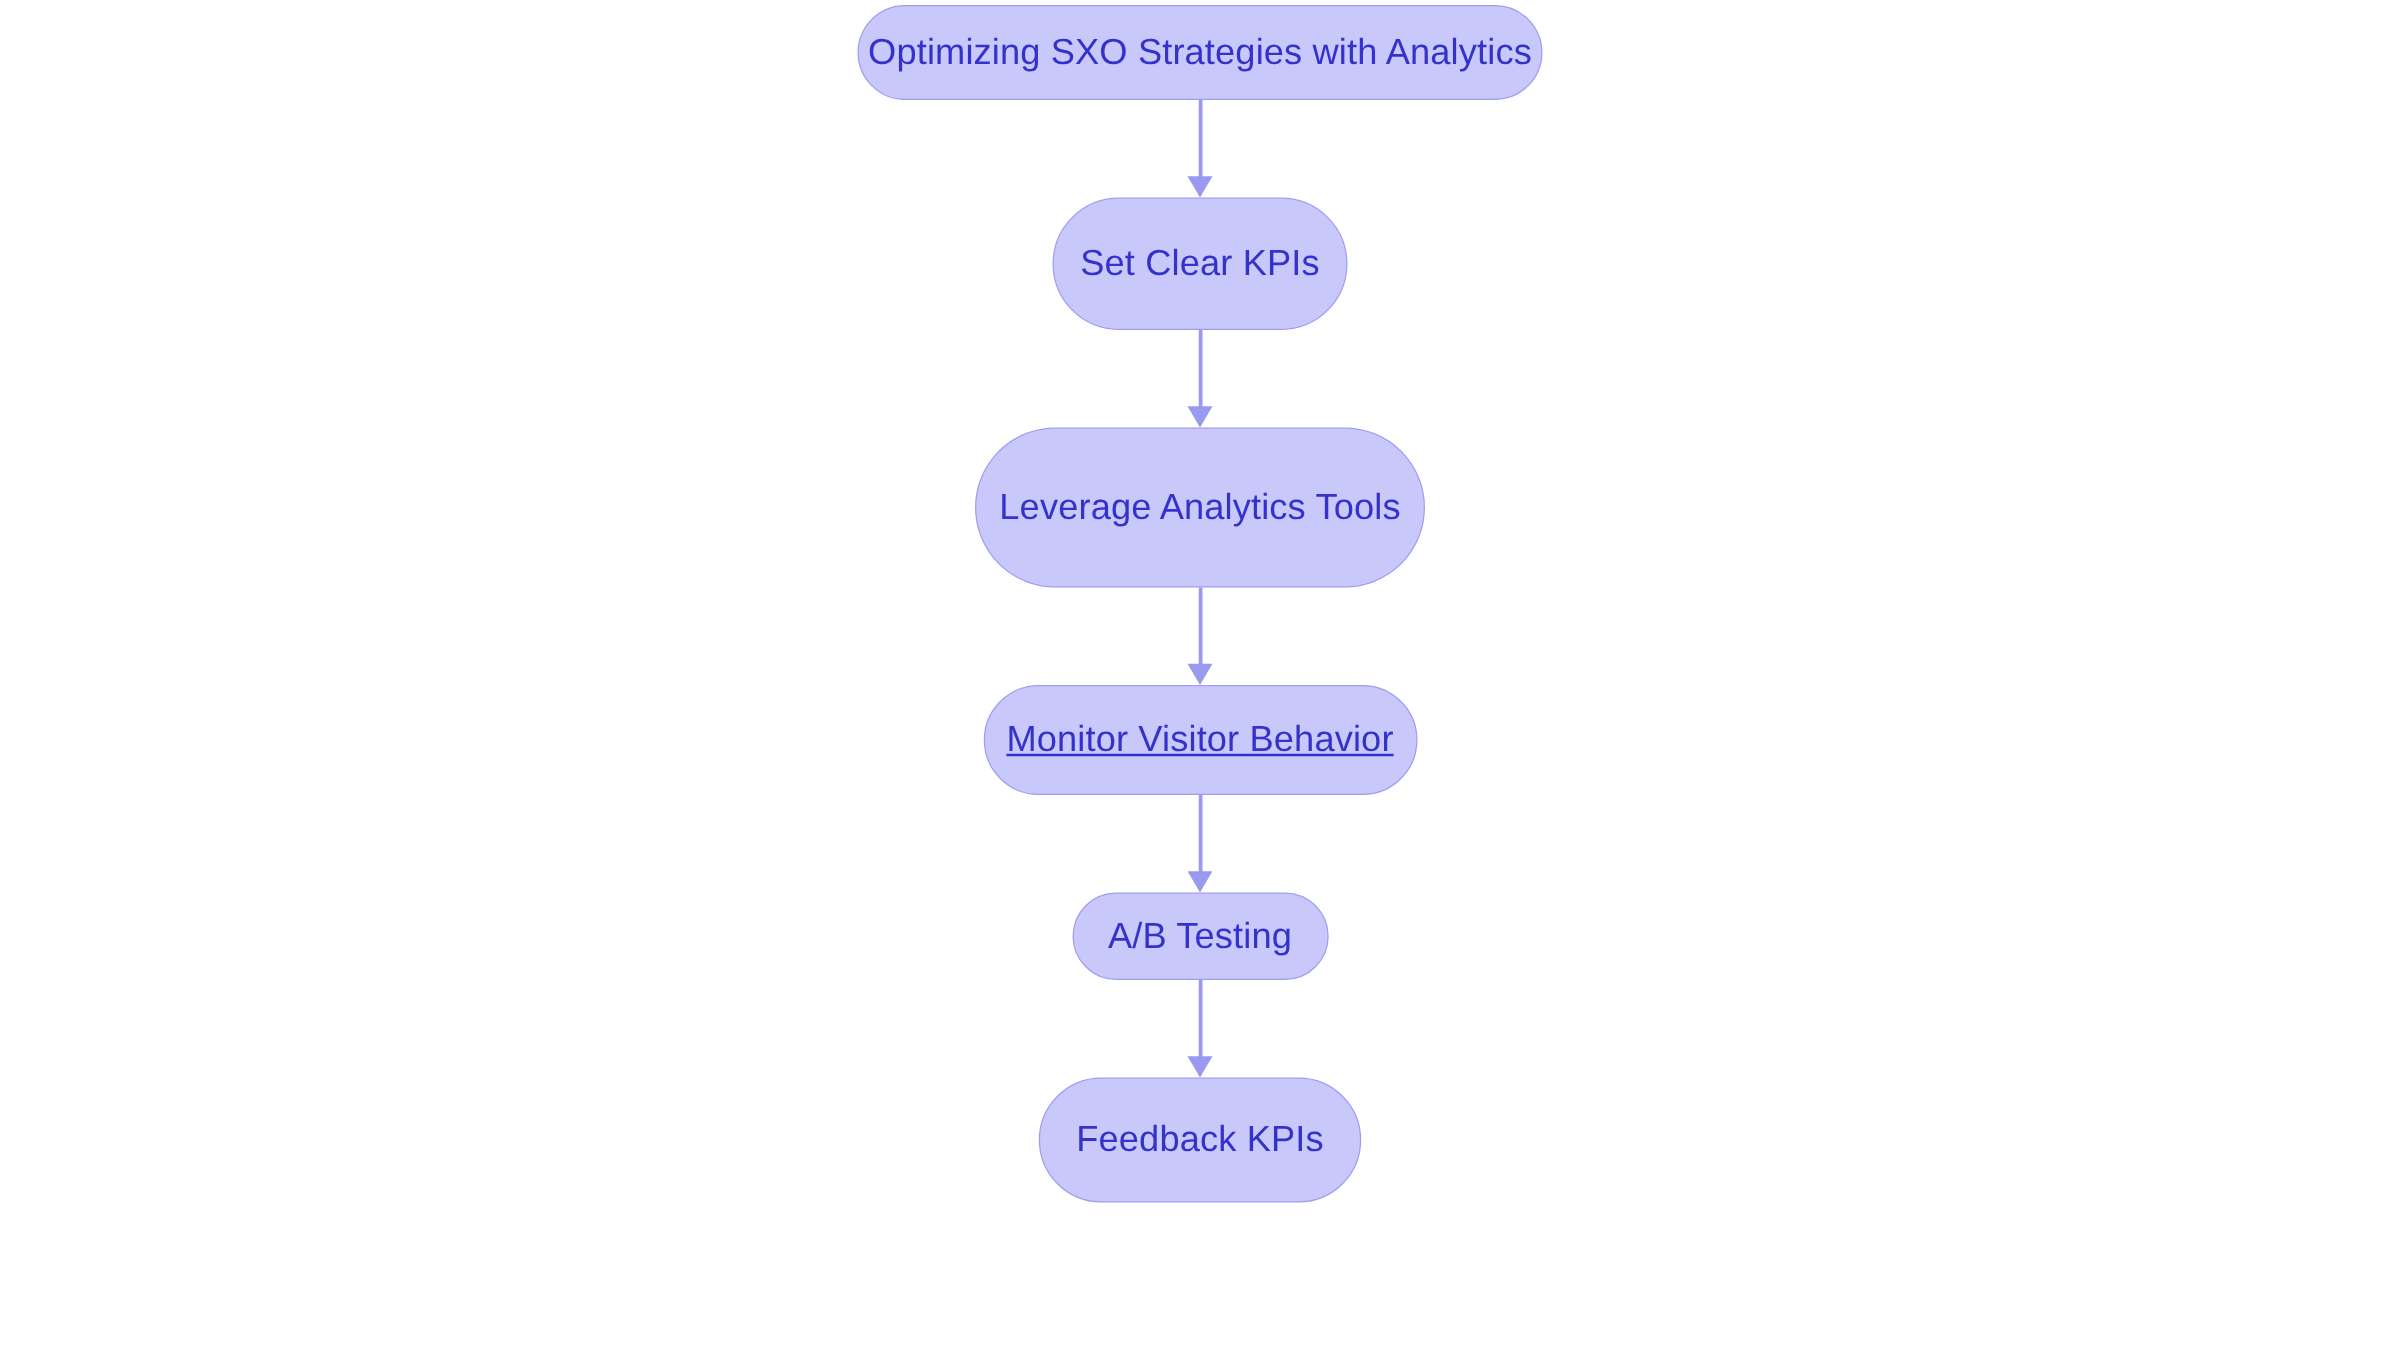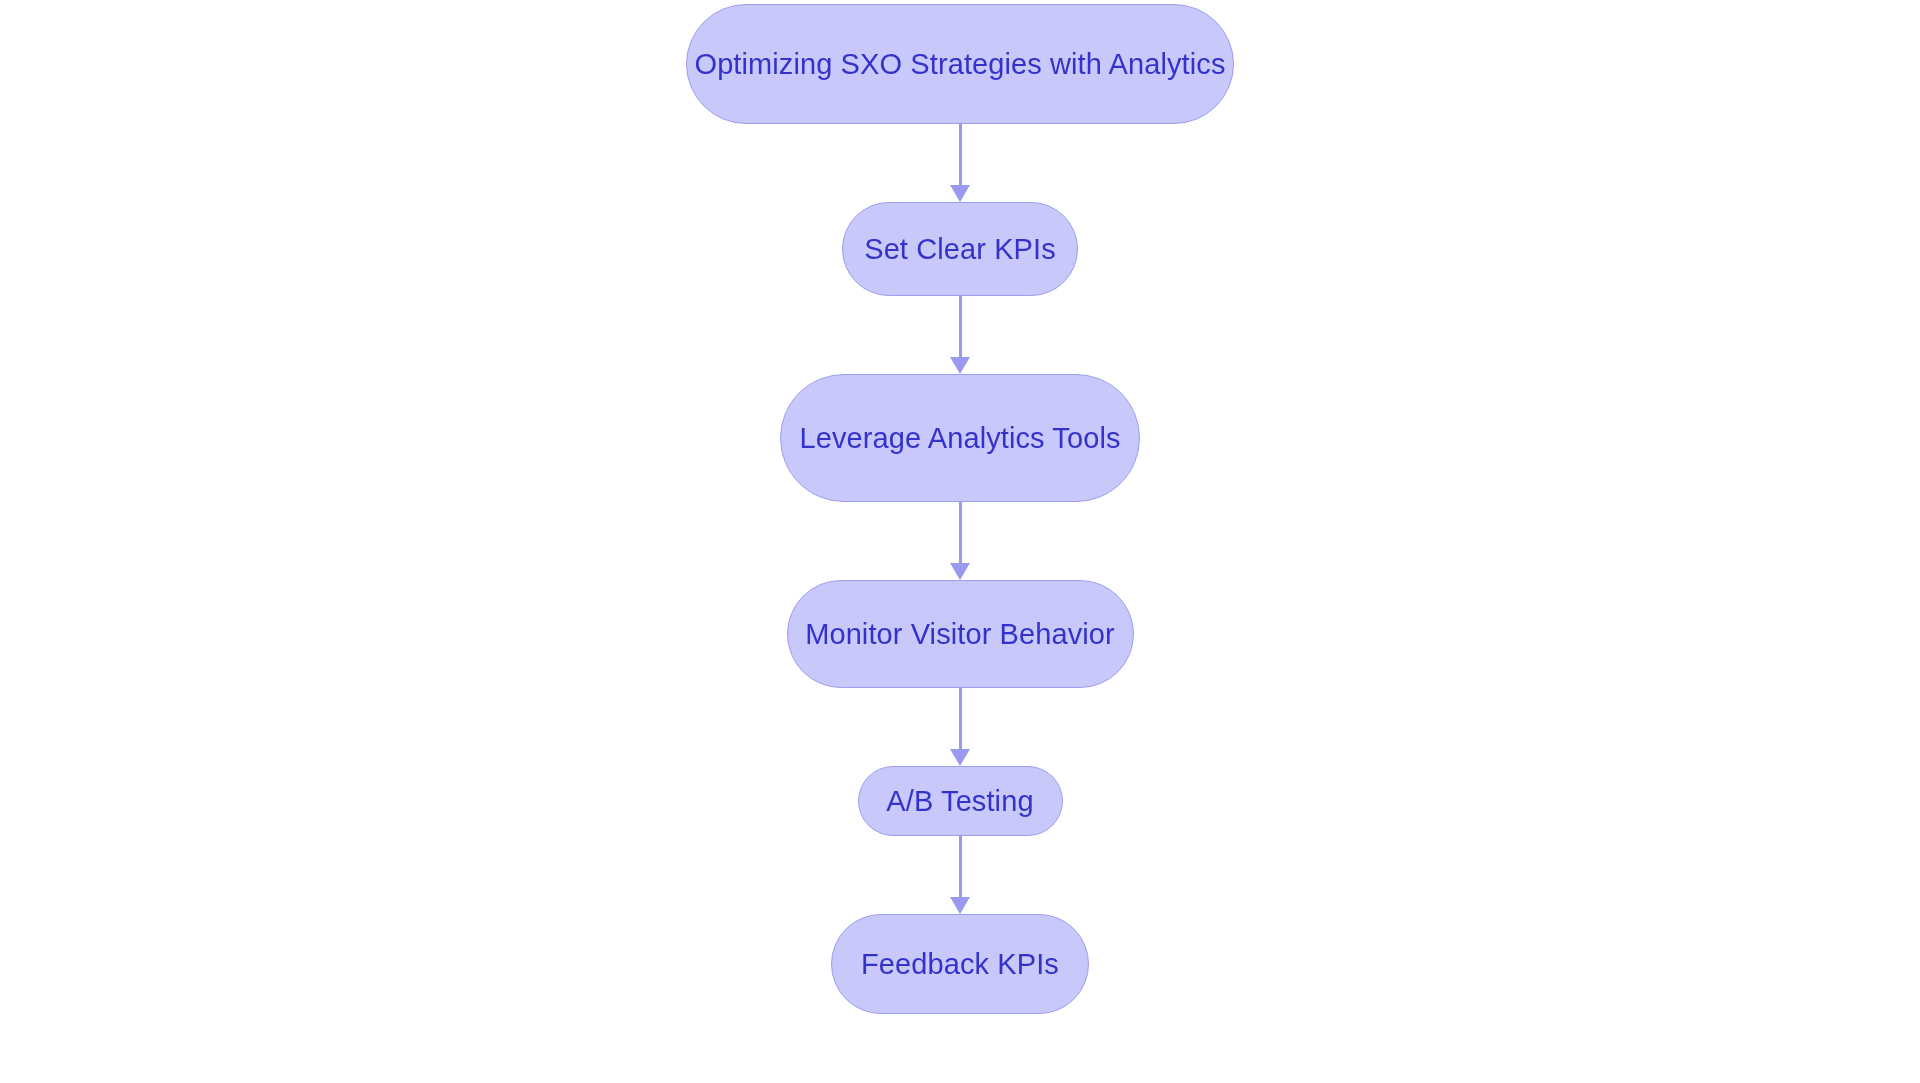--- a/index.html
+++ b/index.html
@@ -48,24 +48,24 @@
     white-space: nowrap;
     line-height: 1;
   }
 
   .node-label {
     color: #3333cc;
     padding: 0 4px;
   }
 
   
-  .node.n-title   { width: 548px; height: 120px; }
-  .node.n-kpi     { width: 236px; height: 94px;  }
+  .node.n-title   { width: 548px; height: 76px; }
+  .node.n-kpi     { width: 236px; height: 106px;  }
   .node.n-tools   { width: 360px; height: 128px; }
-  .node.n-monitor { width: 347px; height: 108px; }
+  .node.n-monitor { width: 347px; height: 88px; text-decoration: underline; }
   .node.n-ab      { width: 205px; height: 70px;  }
   .node.n-feed    { width: 258px; height: 100px; }
 
   
   .connector {
     position: relative;
     width: 24px;
     display: flex;
     flex-direction: column;
     align-items: center;

